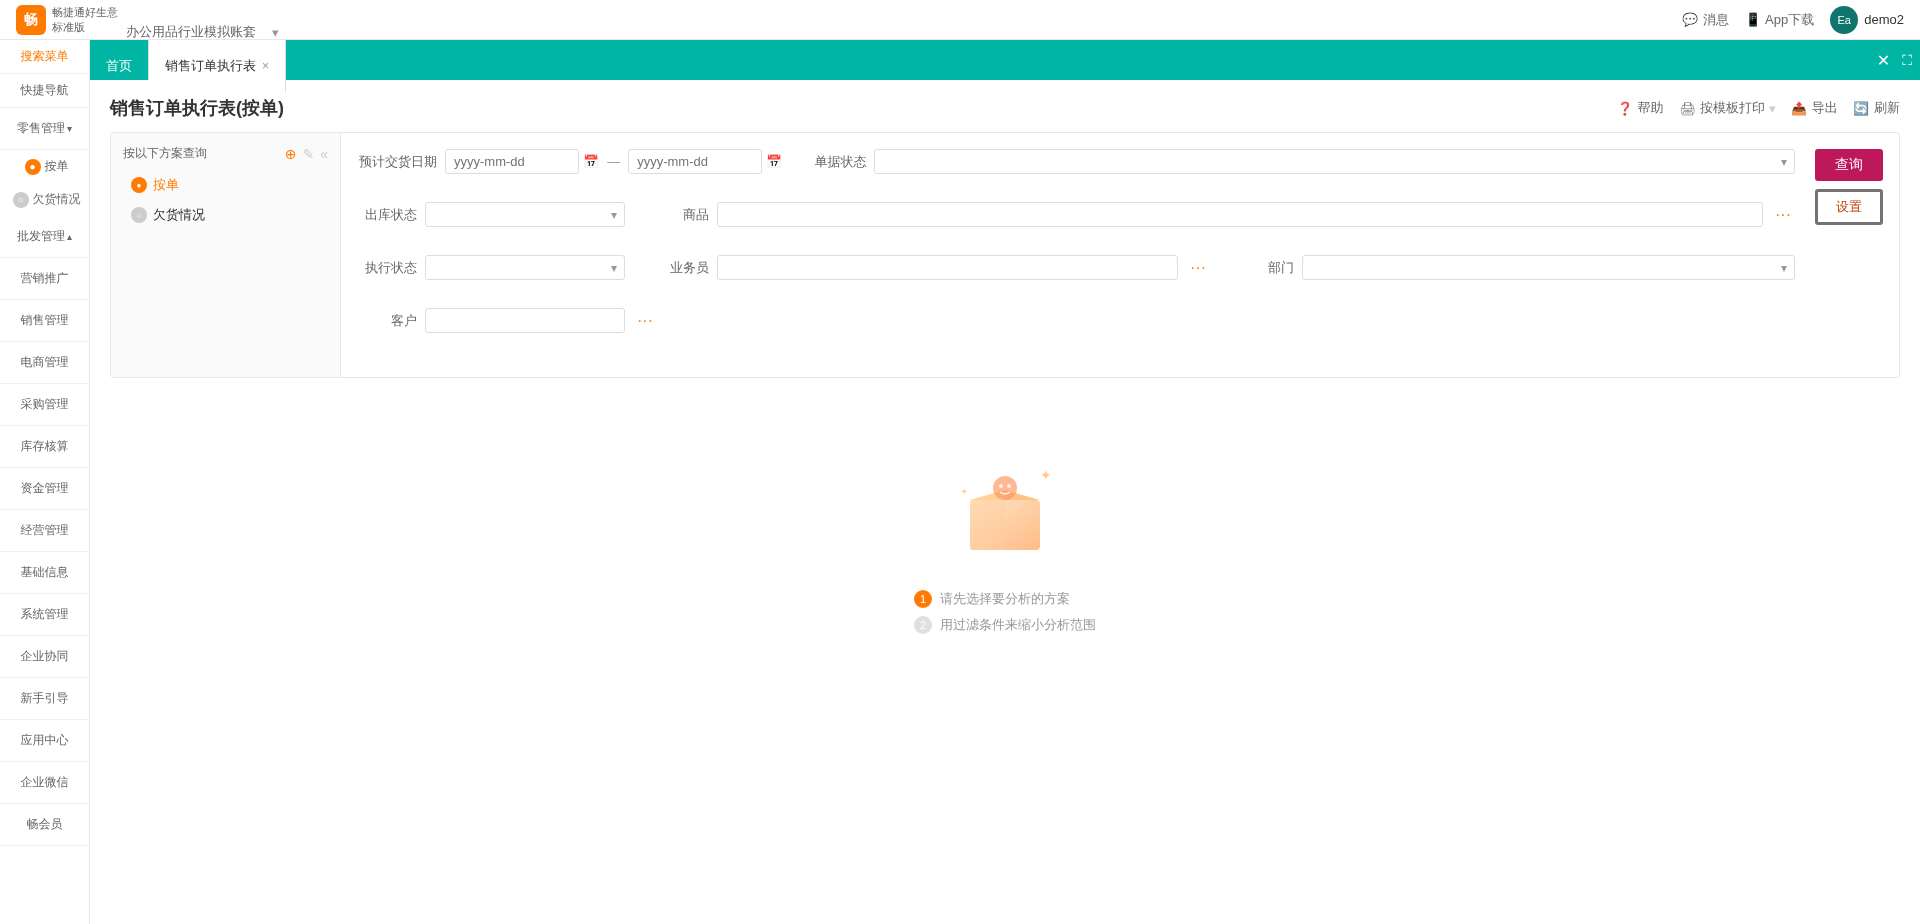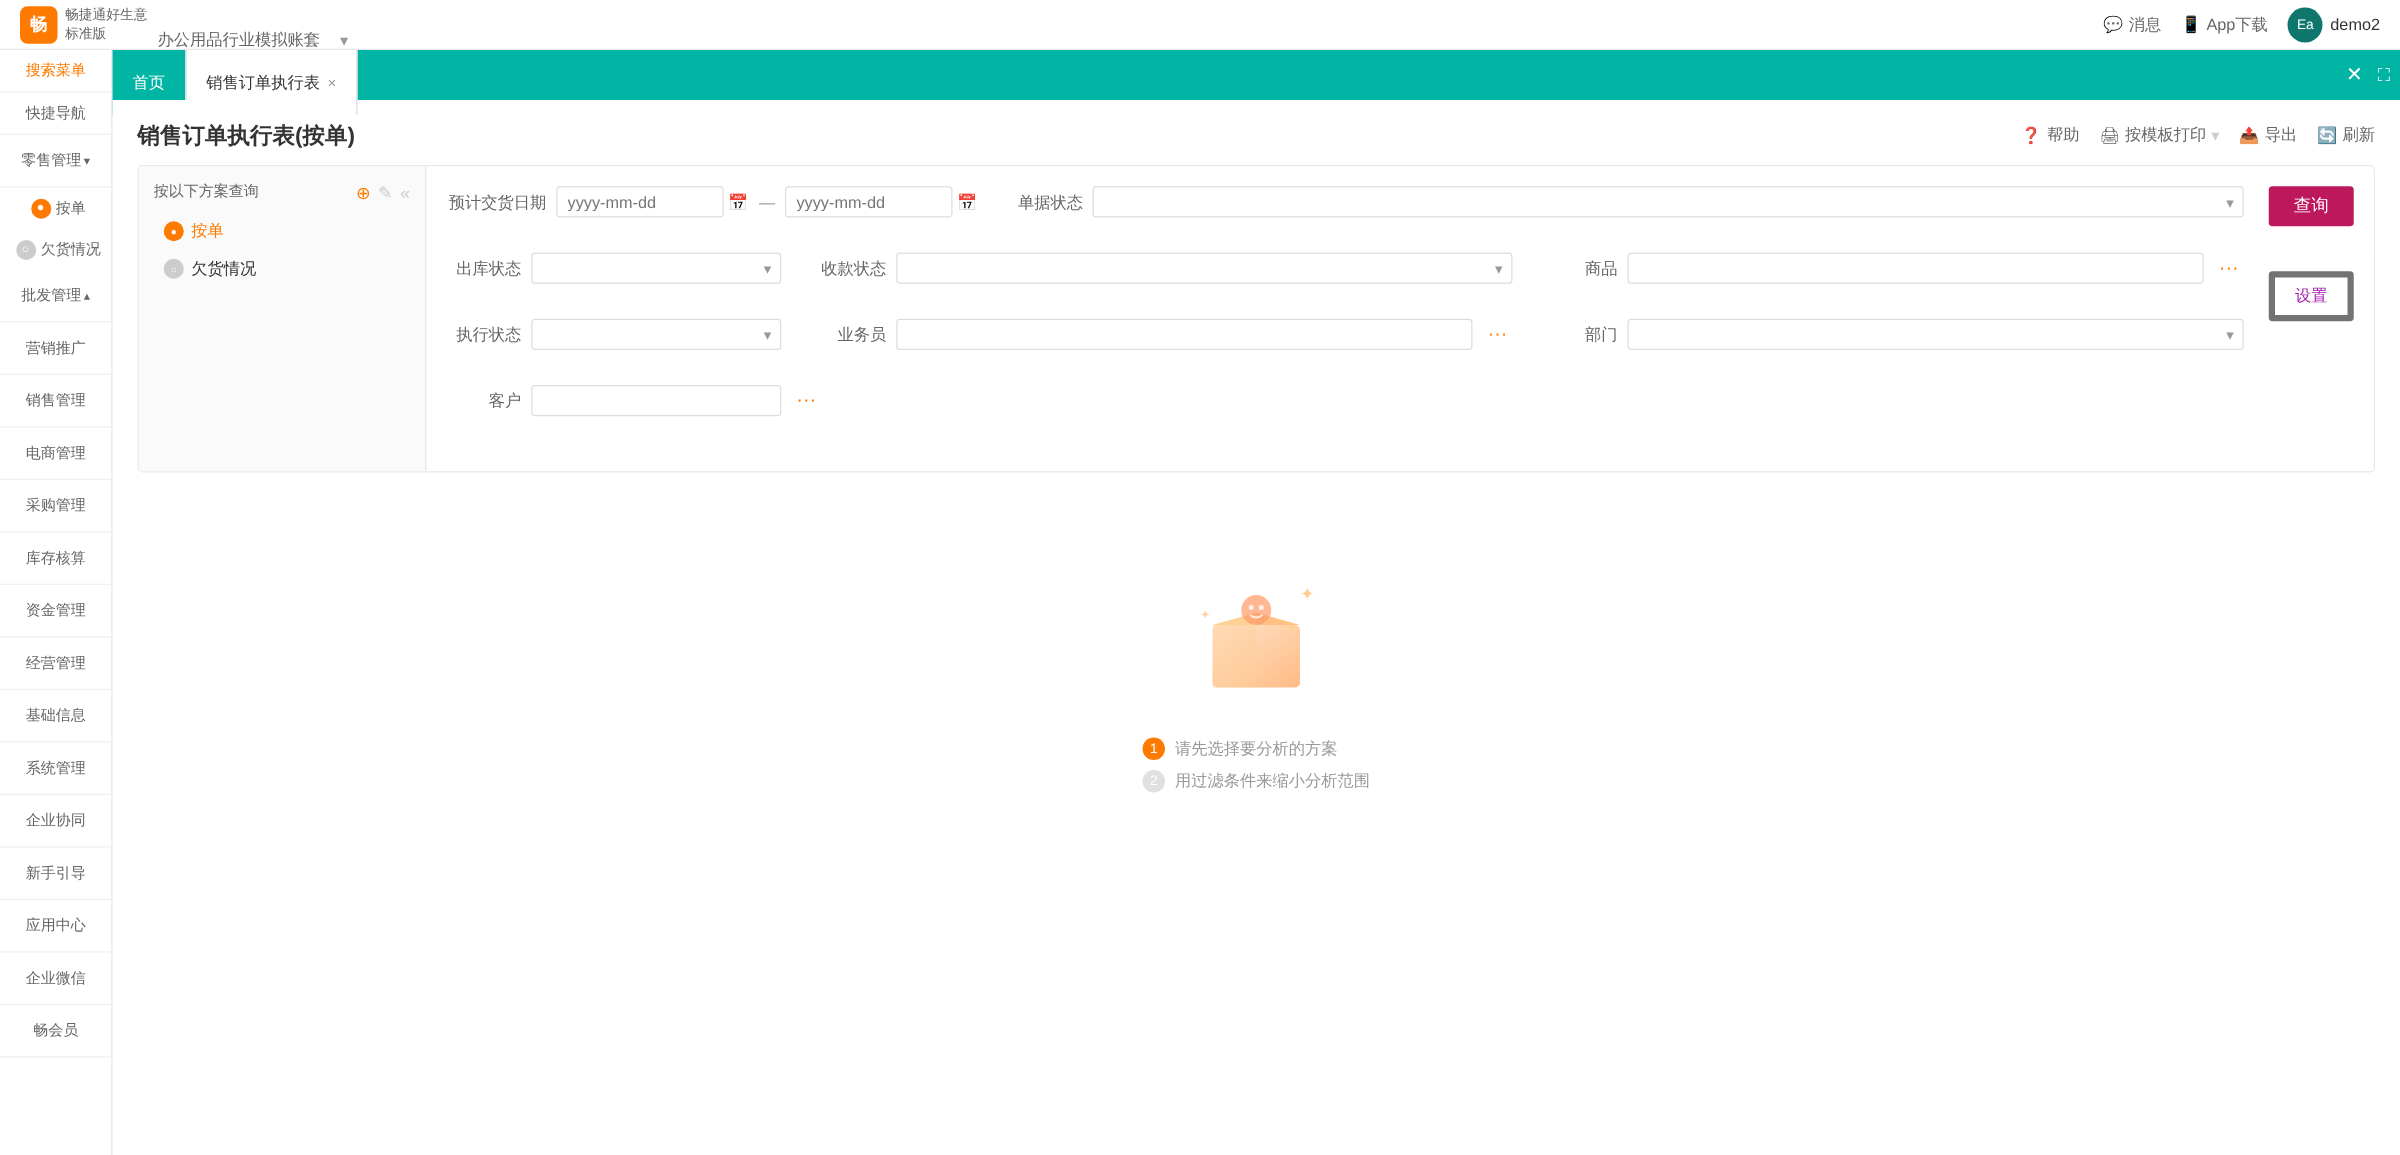--- a/index.html
+++ b/index.html
@@ -67,21 +67,21 @@
     .select-wrapper::after { content: '▾'; position: absolute; right: 8px; top: 50%; transform: translateY(-50%); color: #999; pointer-events: none; font-size: 12px; }
     .date-input { border: 1px solid #ddd; border-radius: 3px; padding: 4px 8px; font-size: 13px; width: 134px; color: #ccc; background: #fff; }
     .date-icon { color: #ff7a00; cursor: pointer; }
     .date-sep { color: #999; padding: 0 4px; }
 
     .filter-field-wide { min-width: 300px; }
     .dots-btn { color: #ff7a00; cursor: pointer; font-size: 16px; padding: 0 4px; }
 
     .collapse-row { text-align: center; padding: 6px; border-top: 1px solid #f0f0f0; cursor: pointer; color: #666; font-size: 12px; }
     .btn-query { background: #be185d; color: #fff; border: none; padding: 7px 20px; border-radius: 3px; font-size: 14px; cursor: pointer; }
-    .btn-settings { background: #fff; color: #a21caf; border: 5px solid #737373; padding: 6px 16px; border-radius: 3px; font-size: 13px; cursor: pointer; margin-top: 28px; }
+    .btn-settings { background: #fff; color: #c2410c; border: 3px solid #737373; padding: 6px 16px; border-radius: 3px; font-size: 13px; cursor: pointer; }
 
     
     .empty-state { display: flex; flex-direction: column; align-items: center; justify-content: center; padding: 60px 20px; }
     .empty-icon { width: 120px; height: 120px; margin-bottom: 20px; }
     .empty-tips { list-style: none; padding: 0; }
     .empty-tips li { display: flex; align-items: center; gap: 8px; color: #999; font-size: 13px; margin-bottom: 8px; }
     .tip-num { width: 18px; height: 18px; border-radius: 50%; background: #e0e0e0; display: flex; align-items: center; justify-content: center; color: #fff; font-size: 11px; }
     .tip-num.orange { background: #ff7a00; }
 
     
@@ -289,28 +289,20 @@
                       </select>
                     </div>
                   </div>
                 </div>
 
                 <div class="filter-row" style="display:flex;align-items:center;gap:24px;flex-wrap:nowrap;">
                   <div class="filter-field">
                     <span class="filter-label">出库状态</span>
                     <div class="select-wrapper">
                       <select class="select-field">
-                        <option value=""></option>
-                      </select>
-                    </div>
-                  </div>
-                  <div class="filter-field" style="flex:1;">
-                    <span class="filter-label">收款状态</span>
-                    <div class="select-wrapper" style="flex:1;">
-                      <select class="select-field" style="width:100%;">
                         <option value=""></option>
                       </select>
                     </div>
                   </div>
                   <div class="filter-field" style="flex:1;display:flex;align-items:center;gap:8px;">
                     <span class="filter-label">商品</span>
                     <input type="text" class="input-field" style="flex: 1 1 0%;">
                     <span class="dots-btn">···</span>
                   </div>
                 </div>

